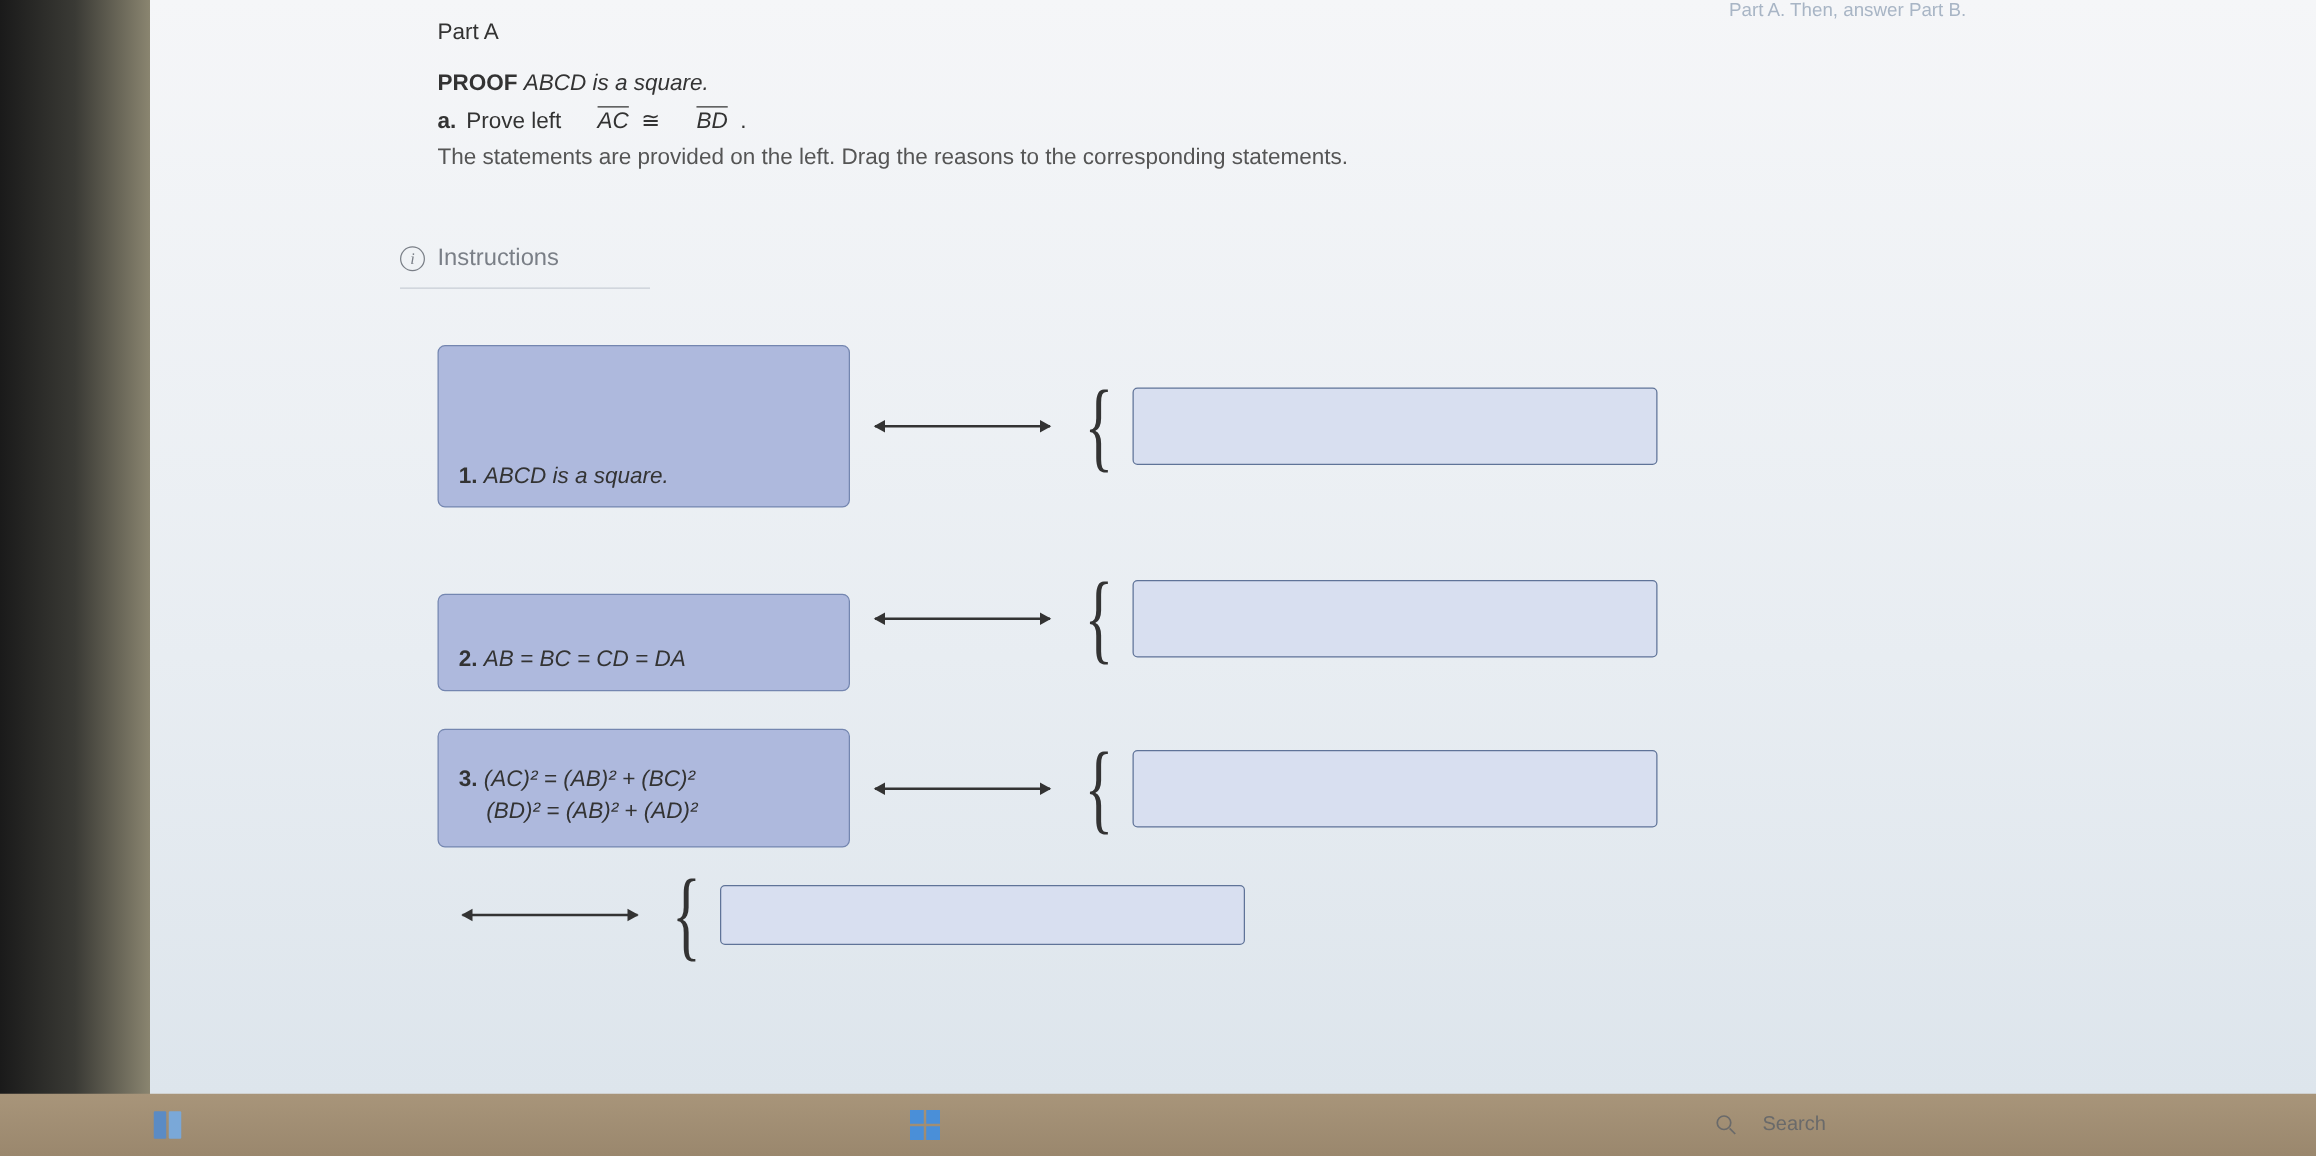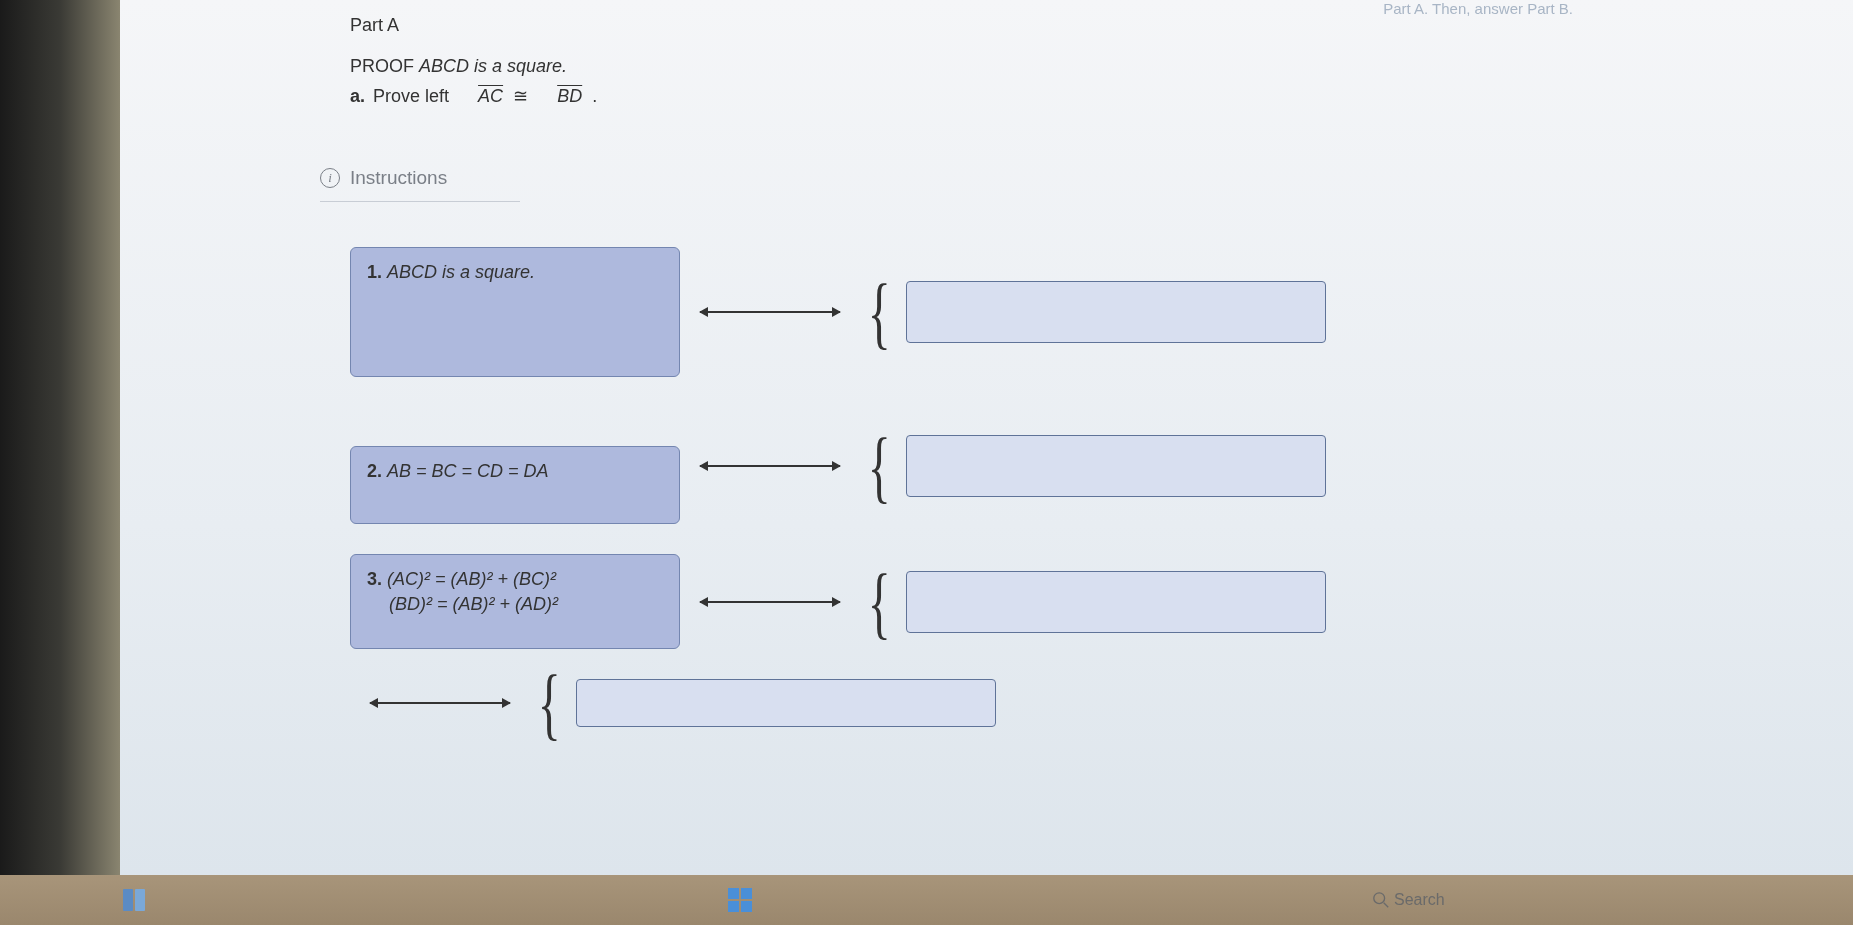--- a/index.html
+++ b/index.html
@@ -46,21 +46,21 @@
       color: #333;
       margin-top: 15px;
       margin-bottom: 20px;
     }
     .proof-line {
       font-size: 18px;
       color: #333;
       margin-bottom: 8px;
     }
     .proof-line strong {
-      font-weight: normal;
+      font-weight: bold;
     }
     .proof-line .italic {
       font-style: italic;
     }
     .item-line {
       font-size: 18px;
       color: #333;
       margin-bottom: 8px;
       display: flex;
       align-items: center;
@@ -113,21 +113,21 @@
       width: 330px;
       min-height: 60px;
       background: #aeb9dd;
       border: 1.5px solid #7486b0;
       border-radius: 6px;
       padding: 14px 16px;
       font-size: 18px;
       color: #333;
       display: flex;
       flex-direction: column;
-      justify-content: flex-start;
+      justify-content: flex-end;
     }
     .statement-box.tall {
       min-height: 130px;
     }
     .statement-box.med {
       min-height: 78px;
       margin-top: 39px;
     }
     .statement-box.double {
       min-height: 95px;
@@ -198,21 +198,21 @@
     .taskbar-icon {
       width: 28px;
       height: 28px;
       display: flex;
       align-items: center;
       justify-content: center;
     }
     .search-box {
       display: flex;
       align-items: center;
-      gap: 4px;
+      gap: 20px;
       color: #6a6a6a;
       font-size: 16px;
       margin-left: 600px;
     }
     .search-icon-svg {
       width: 18px;
       height: 18px;
     }
     .win-icon {
       width: 24px;
@@ -244,20 +244,21 @@
 
   <div class="item-line">
     <strong>a.</strong>
     <span>Prove left</span>
     <span class="overline">AC</span>
     <span>≅</span>
     <span class="overline">BD</span>
     <span>.</span>
   </div>
 
+  <div class="instructions-line">The statements are provided on the left. Drag the reasons to the corresponding statements.</div>
 
   <div class="instructions-row">
     <span class="info-icon">i</span>
     <span>Instructions</span>
   </div>
 
   <div class="proof-rows">
 
     <div class="proof-row">
       <div class="statement-box tall">

